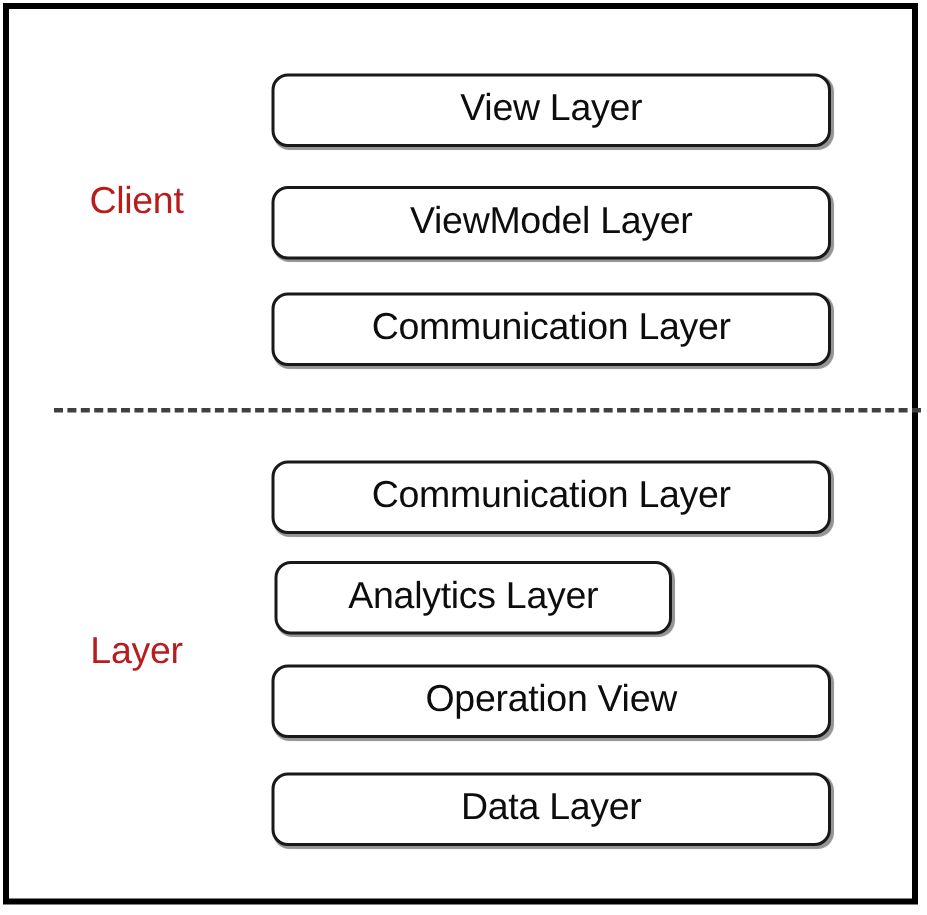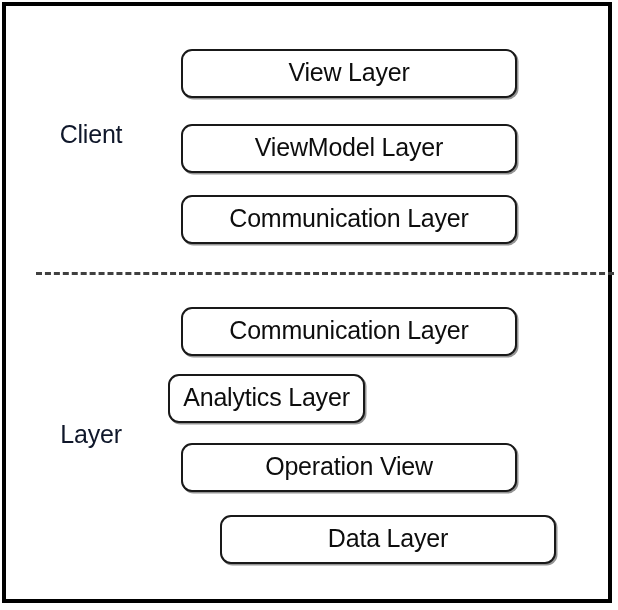--- a/index.html
+++ b/index.html
@@ -32,21 +32,21 @@
     left: 0;
     top: 0;
     width: 100%;
     height: 100%;
   }
 
   
   .tier-label {
     position: absolute;
     text-align: center;
-    color: #0f172a;
+    color: #b91c1c;
     font-size: 25px;
     line-height: 1;
     letter-spacing: -0.2px;
     white-space: nowrap;
     font-family: "Liberation Sans", sans-serif;
   }
   #tier-label-client {
     left: 20px;
     top: 116px;
     width: 130px;
@@ -75,40 +75,40 @@
     line-height: 1;
     letter-spacing: -0.2px;
     white-space: nowrap;
     font-family: "Liberation Sans", sans-serif;
     transform: translateY(-1px);
   }
 
   
   .layer-box.wide {
     left: 175px;
-    width: 336px;
+    width: 373px;
     height: 49px;
   }
   
   .layer-box.narrow {
-    left: 162px;
-    width: 197px;
+    left: 177px;
+    width: 265px;
     height: 49px;
   }
 
   
   #layer-box-view          { top: 43px;  }
   #layer-box-viewmodel     { top: 118px; text-align: right; }
   #layer-box-client-comm   { top: 189px; }
 
   
   #layer-box-server-comm   { top: 301px; }
   #layer-box-analytics     { top: 368px; }
   #layer-box-operation     { top: 437px; }
-  #layer-box-data          { top: 509px; margin-left: 39px; }
+  #layer-box-data          { top: 509px; }
 
   
   #tier-divider {
     position: absolute;
     left: 30px;
     top: 266px;
     width: 578px;
     height: 0;
     border-top: 3px dashed #404040;
   }

